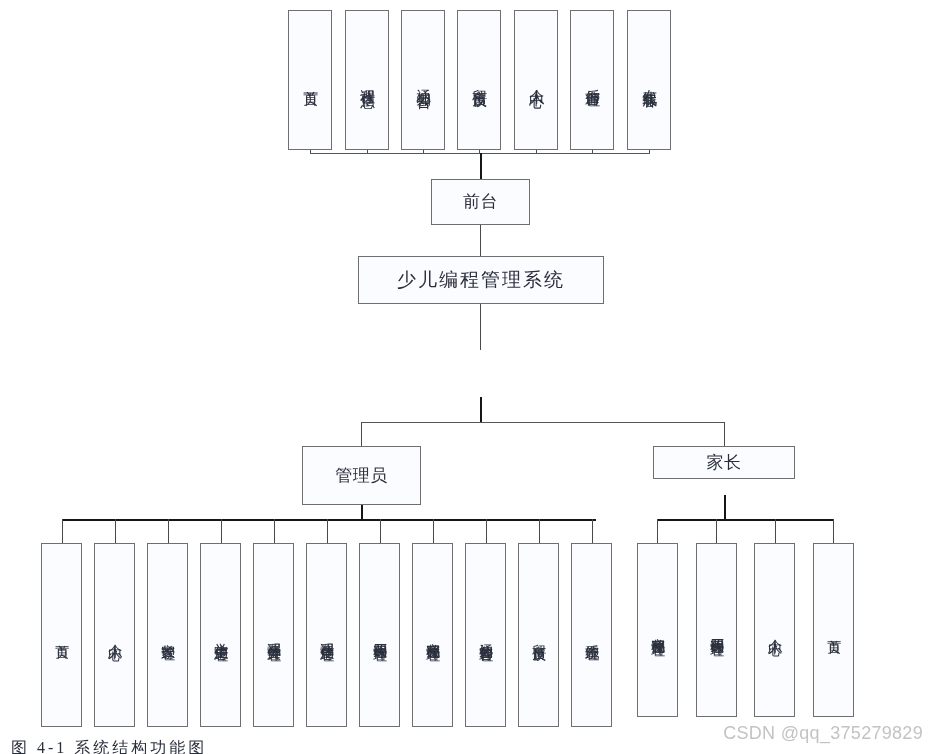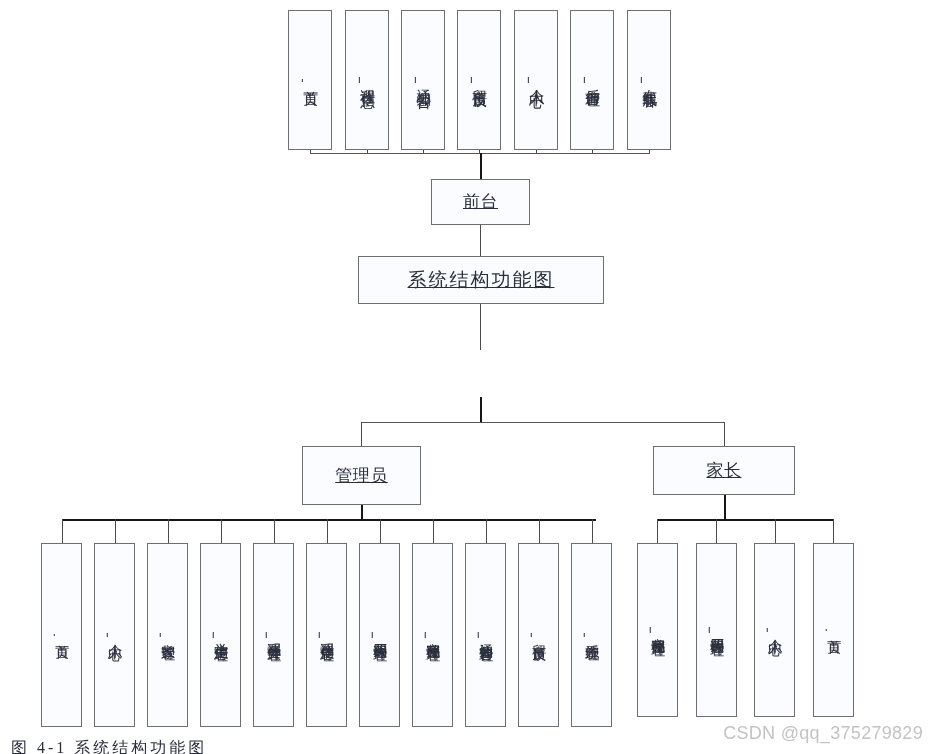--- a/index.html
+++ b/index.html
@@ -29,21 +29,20 @@
     align-items: center;
     justify-content: center;
     z-index: 3;
   }
   .node .label {
     color: #2a2f3c;
     text-align: center;
     line-height: 1.12;
     letter-spacing: 0.5px;
     white-space: nowrap;
-    text-decoration: underline;
   }
   
   .node.horiz .label {
     font-size: 17px;
   }
   .node.root .label {
     font-size: 19px;
     letter-spacing: 2px;
   }
   
@@ -135,37 +134,37 @@
 
   <div class="line thick v" style="left:480px; top:153px; height:26px;"></div>
 
   <div class="node horiz" style="left:431px; top:179px; width:99px; height:46px;">
     <span class="label">前台</span>
   </div>
 
   <div class="line v" style="left:480px; top:225px; height:31px;"></div>
 
   <div class="node horiz root" style="left:358px; top:256px; width:246px; height:48px;">
-    <span class="label">系统结构功能图</span>
+    <span class="label">少儿编程管理系统</span>
   </div>
 
   <div class="line v" style="left:480px; top:304px; height:46px;"></div>
 
 
   <div class="line thick v" style="left:480px; top:397px; height:25px;"></div>
 
   <div class="line h bus" style="left:361px; top:422px; width:364px;"></div>
   <div class="line v" style="left:361px; top:422px; height:24px;"></div>
   <div class="line v" style="left:724px; top:422px; height:24px;"></div>
 
   <div class="node horiz" style="left:302px; top:446px; width:119px; height:59px;">
     <span class="label">管理员</span>
   </div>
 
-  <div class="node horiz" style="left:653px; top:446px; width:142px; height:49px;">
+  <div class="node horiz" style="left:653px; top:446px; width:142px; height:33px;">
     <span class="label">家长</span>
   </div>
 
   <div class="line thick v" style="left:361px; top:495px; height:24px;"></div>
 
   <div class="line thick h" style="left:62px; top:519px; width:534px;"></div>
 
   <div class="line v" style="left:62px;  top:519px; height:24px;"></div>
   <div class="line v" style="left:115px; top:519px; height:24px;"></div>
   <div class="line v" style="left:168px; top:519px; height:24px;"></div>

